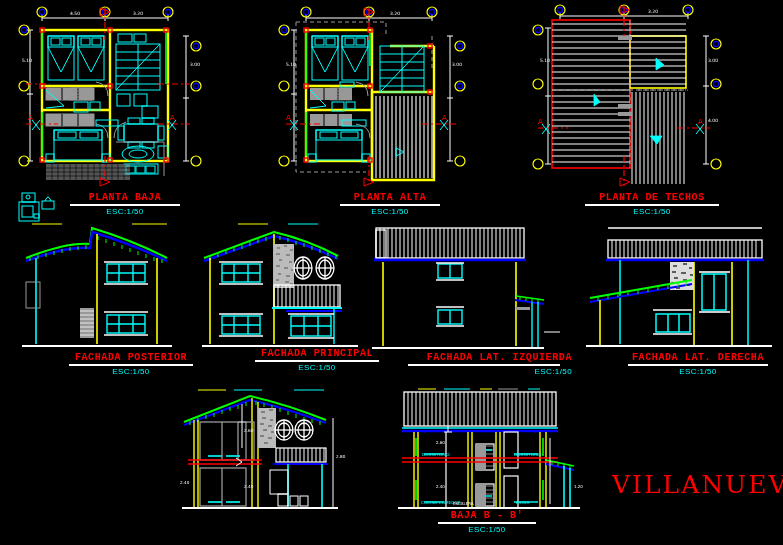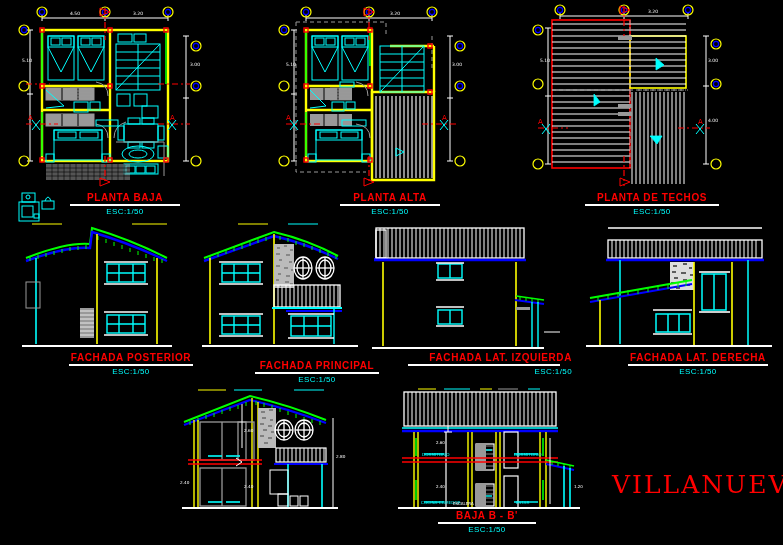--- a/index.html
+++ b/index.html
@@ -2,21 +2,21 @@
 <html><head>
 <meta charset="utf-8">
 <style>
   html,body{margin:0;padding:0;background:#000;}
   body{width:783px;height:545px;overflow:hidden;
        font-family:"DejaVu Sans Mono",monospace;}
   #stage{position:relative;width:783px;height:545px;background:#000;}
   .blk{position:absolute;}
   svg{display:block;overflow:visible;}
   .lbl{position:absolute;text-align:center;white-space:nowrap;}
-  .lbl .t1{color:#ff0000;font-family:Liberation Sans, sans-serif;font-weight:bold;
+  .lbl .t1{color:#ff0000;font-family:Liberation Mono, monospace;font-weight:bold;
            font-size:10px;letter-spacing:.6px;line-height:11px;}
   .lbl .rule{height:2px;background:#fff;margin:1px auto 1px auto;}
   .lbl .t2{color:#00ffff;font-family:Liberation Sans, sans-serif;font-size:8px;
            letter-spacing:.4px;line-height:9px;}
   #villanueva{position:absolute;left:612px;top:470px;color:#ff0000;
               font-family:"DejaVu Serif",serif;font-size:25px;letter-spacing:2px;}
 </style>
 </head>
 <body>
 
@@ -622,21 +622,21 @@
           <line x1="90" y1="2" x2="120" y2="2"></line>
         </g>
       <g stroke="#ffffff" stroke-width="1.2" fill="none">
           <rect x="178" y="8" width="10" height="28"></rect>
         </g>
       <g stroke="#0000ff" stroke-width="2">
           <line x1="176" y1="37" x2="190" y2="37"></line>
         </g>
     </svg>
   </div>
-  <div class="lbl" style="left:242px;top:360px;width:150px;">
+  <div class="lbl" style="left:242px;top:348px;width:150px;">
     <div class="t1">FACHADA PRINCIPAL</div>
     <div class="rule" style="width:124px;"></div>
     <div class="t2">ESC:1/50</div>
   </div>
 
   <div class="blk" style="left:368px;top:222px;">
     <svg width="198" height="130" viewBox="0 0 198 130">
       <g stroke="#ffffff" stroke-width="1.3" fill="none">
           <rect x="8" y="6" width="148" height="30"></rect>
         </g>

